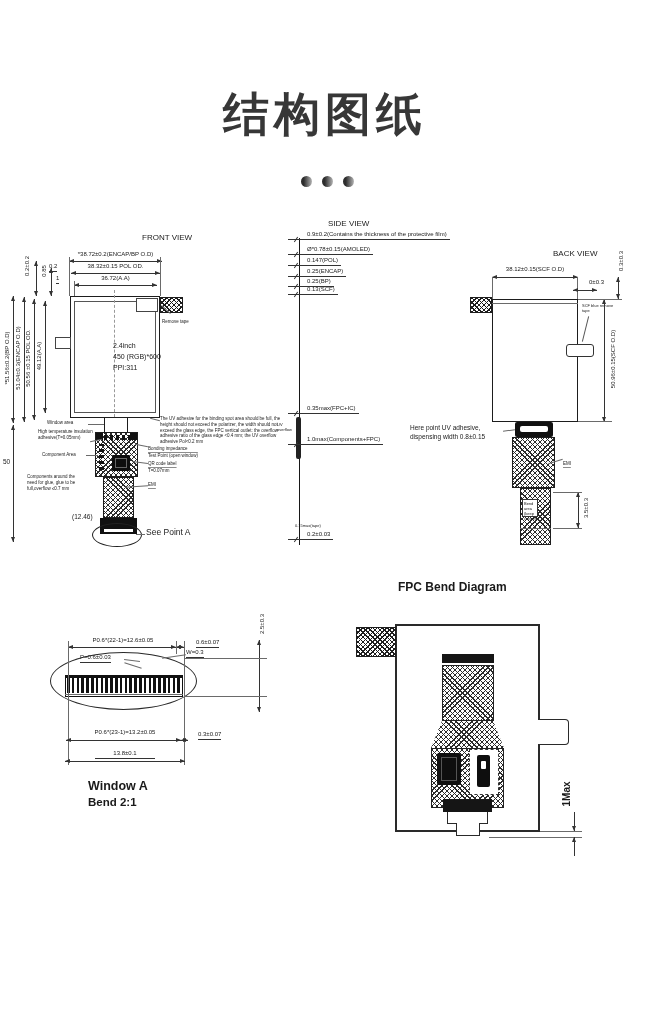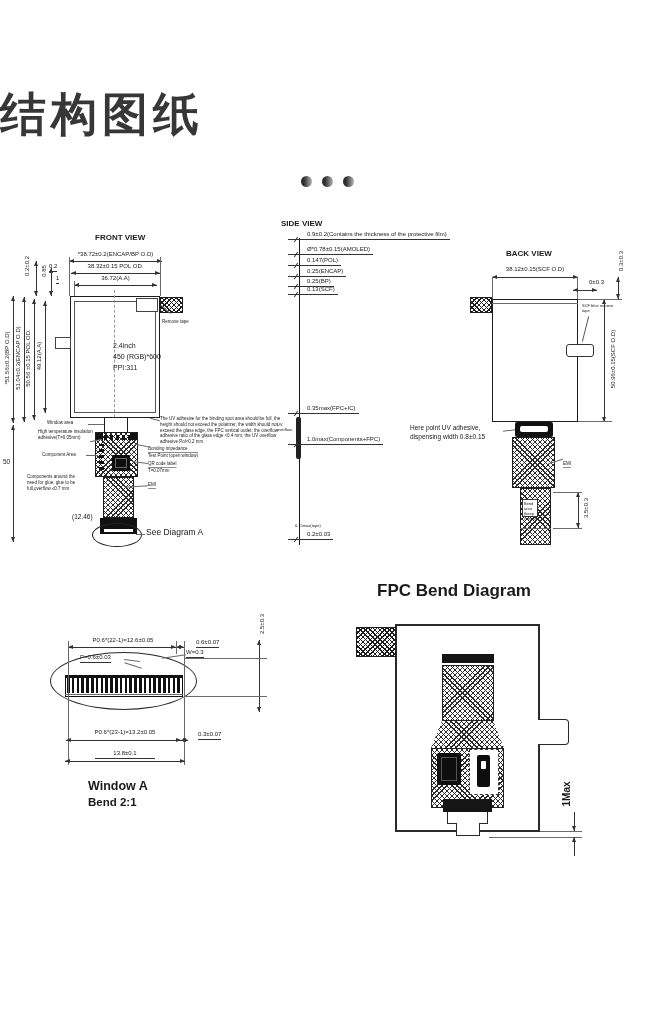--- a/index.html
+++ b/index.html
@@ -2,21 +2,21 @@
 <html><head>
 <meta charset="utf-8">
 <style>
   *{margin:0;padding:0;box-sizing:border-box;}
   html,body{background:#fff;}
   .page{position:relative;width:650px;height:1023px;background:#fff;overflow:hidden;
         font-family:"Liberation Sans",sans-serif;color:#1a1a1a;}
   .abs{position:absolute;}
   .t{position:absolute;white-space:nowrap;line-height:1.15;}
   .c{text-align:center;}
-  .b{font-weight:bold;}
+  .b{font-weight:normal;margin-left:47px;}
   .vrot{position:absolute;white-space:nowrap;transform:rotate(-90deg);text-align:center;line-height:1;}
   .tiny{position:absolute;font-size:8px;line-height:1.3;transform:scale(0.56);transform-origin:left top;}
   .tiny2{position:absolute;font-size:8px;line-height:1.25;transform:scale(0.5);transform-origin:left top;}
   .hatch{background-image:repeating-linear-gradient(45deg,#1d1d1d 0 1.1px,transparent 1.1px 3.4px),
                           repeating-linear-gradient(135deg,#1d1d1d 0 1.1px,transparent 1.1px 3.4px);
          border:1px solid #1d1d1d;}
   .xh{background-image:repeating-linear-gradient(45deg,#2b2b2b 0 0.9px,transparent 0.9px 3.6px),
                        repeating-linear-gradient(135deg,#2b2b2b 0 0.9px,transparent 0.9px 3.6px);}
   .line-v{position:absolute;width:0;border-left:1.4px solid #171717;}
   .thin-v{position:absolute;width:0;border-left:0.8px solid #6a6a6a;}
@@ -33,21 +33,21 @@
   .arr-up::before{content:"";position:absolute;top:0;left:-3px;border:2.5px solid transparent;border-top:0;border-bottom:5.5px solid #333;}
   .callout{position:absolute;font-size:6px;line-height:1.2;white-space:nowrap;
            border-bottom:0.9px solid #333;padding:0 3px 1px 19px;}
   .callout::after{content:"";position:absolute;left:5px;bottom:-1px;width:6px;height:0;
                   border-top:1.3px solid #333;transform:rotate(-55deg);}
   .d6{font-size:6px;}
   .d65{font-size:6.5px;}
   .ul{border-bottom:0.9px solid #333;padding-bottom:1px;}
   .dot{position:absolute;width:11px;height:11px;border-radius:50%;
        background:linear-gradient(90deg,#2d2d2d 25%,#b5b5b5);}
-  .title{position:absolute;left:0;top:84px;width:650px;
+  .title{position:absolute;left:0;top:84px;width:650px;text-align:center;
          font-size:46px;font-weight:700;letter-spacing:5px;color:#373737;}
 </style>
 </head>
 <body>
 
 <div class="page">
 
   <div class="title">结构图纸</div>
   <div class="dot" style="left:301px;top:176px;"></div>
   <div class="dot" style="left:322px;top:176px;"></div>
@@ -106,21 +106,21 @@
   <div class="abs" style="left:104px;top:435px;width:26px;height:5px;background:repeating-linear-gradient(90deg,#111 0 3px,transparent 3px 6px);"></div>
   <div class="abs" style="left:99px;top:444px;width:5px;height:26px;background:repeating-linear-gradient(0deg,#111 0 3px,transparent 3px 6px);"></div>
   <div class="abs" style="left:112px;top:455px;width:18px;height:16px;background:#0e0e0e;border-radius:1px;outline:1px solid #666;outline-offset:-4px;"></div>
   <div class="xh abs" style="left:103px;top:477px;width:31px;height:41px;border:1px solid #1d1d1d;"></div>
   <div class="abs" style="left:100px;top:518px;width:37px;height:16px;background:#111;"></div>
   <div class="abs" style="left:104px;top:529px;width:29px;height:3px;background:#fff;"></div>
   <div class="abs" style="left:92px;top:523px;width:50px;height:24px;border:1.2px solid #222;border-radius:50%;"></div>
 
   <div class="t d65" style="left:72px;top:513px;">(12.46)</div>
   <div class="thin-h" style="left:136px;top:534px;width:9px;"></div>
-  <div class="t" style="left:146px;top:528px;font-size:8.5px;">See Diagram A</div>
+  <div class="t" style="left:146px;top:528px;font-size:8.5px;">See Point A</div>
 
   <div class="tiny" style="left:47px;top:420px;">Window area</div>
   <div class="tiny" style="left:38px;top:429px;width:108px;">High temperature insulation adhesive(T=0.05mm)</div>
   <div class="tiny" style="left:42px;top:452px;">Component Area</div>
   <div class="tiny" style="left:27px;top:474px;width:105px;">Components around the need for glue, glue to be full,overflow ≤0.7 mm</div>
   <div class="thin-h" style="left:88px;top:424px;width:16px;"></div>
   <div class="thin-h" style="left:90px;top:440px;width:12px;transform:rotate(-12deg);"></div>
   <div class="thin-h" style="left:86px;top:455px;width:12px;"></div>
 
   <div class="tiny" style="left:160px;top:416px;width:235px;">The UV adhesive for the binding spot area should be full, the height should not exceed the polarizer, the width should not exceed the glass edge, the FPC vertical outlet: the overflow adhesive ratio of the glass edge &lt;0.4 mm; the UV overflow adhesive Pol&lt;0.2 mm</div>
@@ -230,21 +230,21 @@
   <div class="t d6 c" style="left:69px;top:729px;width:112px;">P0.6*(23-1)=13.2±0.05</div>
   <div class="dim-h" style="left:66px;top:740px;width:115px;"></div>
   <div class="dim-h" style="left:181px;top:740px;width:7px;"></div>
   <div class="t d6 ul" style="left:198px;top:731px;">0.3±0.07</div>
   <div class="t d6 c ul" style="left:95px;top:750px;width:60px;">13.8±0.1</div>
   <div class="dim-h" style="left:65px;top:761px;width:120px;"></div>
 
   <div class="t" style="left:88px;top:779px;font-size:12.5px;font-weight:600;">Window A</div>
   <div class="t" style="left:88px;top:796px;font-size:11.5px;font-weight:600;">Bend 2:1</div>
 
-  <div class="t" style="left:377px;top:581px;font-size:17px;font-weight:600;">FPC Bend Diagram</div>
+  <div class="t" style="left:398px;top:581px;font-size:12px;font-weight:600;">FPC Bend Diagram</div>
   <div class="abs" style="left:395px;top:624px;width:145px;height:208px;border:2px solid #2a2a2a;background:#fff;"></div>
   <div class="hatch abs" style="left:356px;top:627px;width:40px;height:30px;"></div>
   <div class="abs" style="left:538px;top:719px;width:31px;height:26px;border:1.5px solid #2a2a2a;border-left:none;border-radius:0 4px 4px 0;background:#fff;"></div>
 
   <div class="abs" style="left:442px;top:654px;width:52px;height:9px;background:#151515;"></div>
   <div class="xh abs" style="left:442px;top:665px;width:52px;height:56px;border:1px solid #222;background-color:#fff;"></div>
   <div class="xh abs" style="left:431px;top:721px;width:73px;height:27px;clip-path:polygon(15% 0,85% 0,100% 100%,0 100%);"></div>
   <div class="xh abs" style="left:431px;top:748px;width:73px;height:60px;border:1px solid #222;"></div>
   <div class="abs" style="left:437px;top:753px;width:24px;height:32px;background:#0e0e0e;border-radius:2px;outline:1px solid #555;outline-offset:-5px;"></div>
   <div class="abs" style="left:469px;top:749px;width:30px;height:46px;background:#fff;border:1px dashed #333;"></div>

